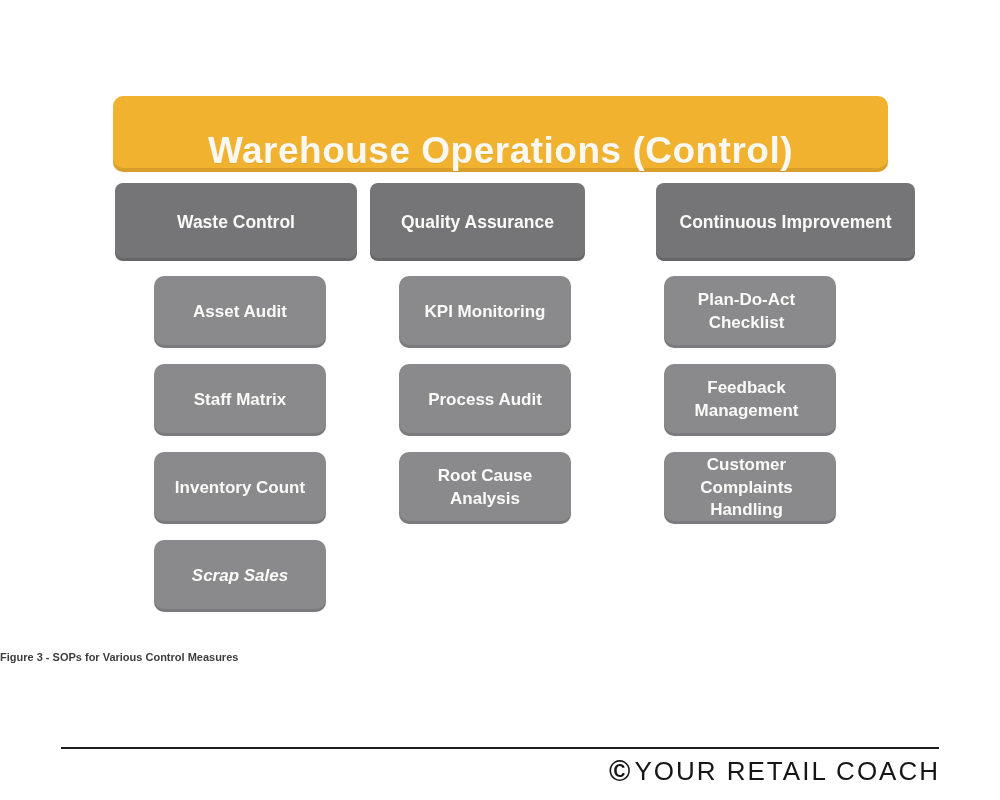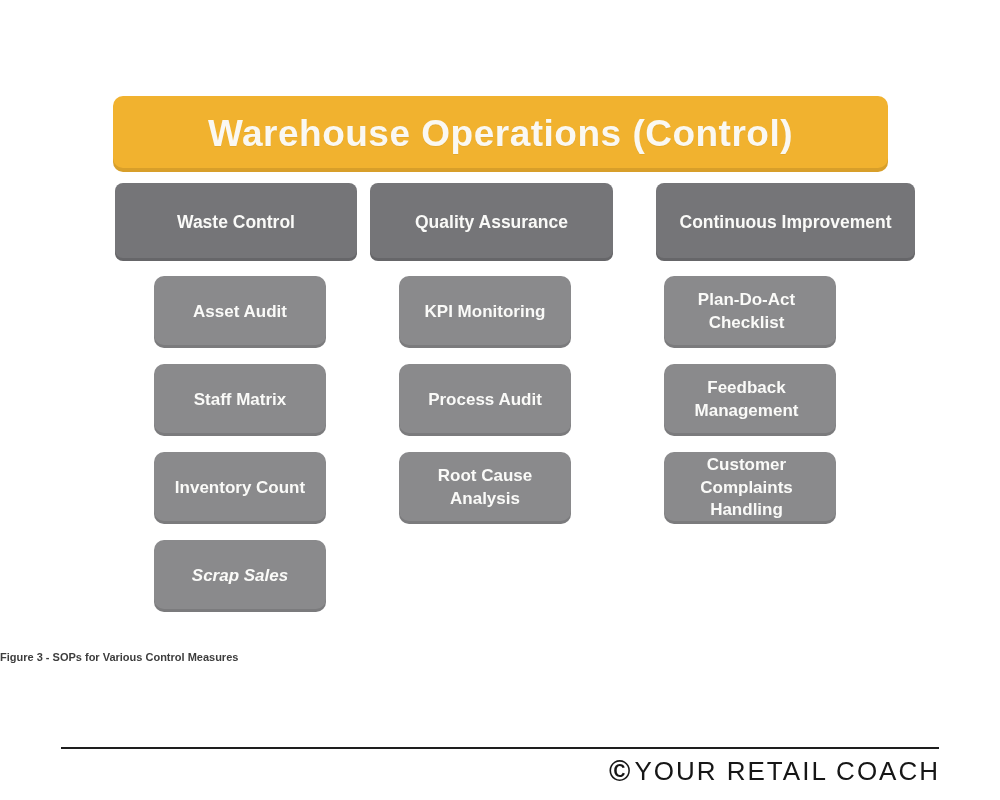--- a/index.html
+++ b/index.html
@@ -20,21 +20,21 @@
 
   
   .header-box {
     position: absolute;
     left: 113px; top: 96px;
     width: 775px; height: 76px;
     background: #F1B22F;
     border-radius: 10px;
     box-shadow: inset 0 -4px 0 rgba(0,0,0,0.10);
     display: flex;
-    align-items: center;
+    align-items: flex-end;
     justify-content: center;
   }
   .header-box span {
     color: #FAF8F2;
     font-size: 37px;
     font-weight: 700;
     letter-spacing: 0.5px;
     text-shadow: 0 1px 0 rgba(0,0,0,0.05);
   }
 
@@ -49,21 +49,21 @@
     align-items: center;
     justify-content: center;
     text-align: center;
   }
   .cat span {
     color: #FAFAF8;
     font-size: 17.5px;
     font-weight: 700;
   }
   .cat.c0 { left: 115px; width: 242px; justify-content: center; }
-  .cat.c1 { left: 370px; width: 243px; }
+  .cat.c1 { left: 370px; width: 215px; }
   .cat.c2 { left: 626px; width: 259px; margin-left: 30px; }
 
   
   .item {
     position: absolute;
     width: 172px; height: 72px;
     background: #8A8A8C;
     border-radius: 10px;
     box-shadow: inset 0 -3px 0 rgba(0,0,0,0.10);
     display: flex;

